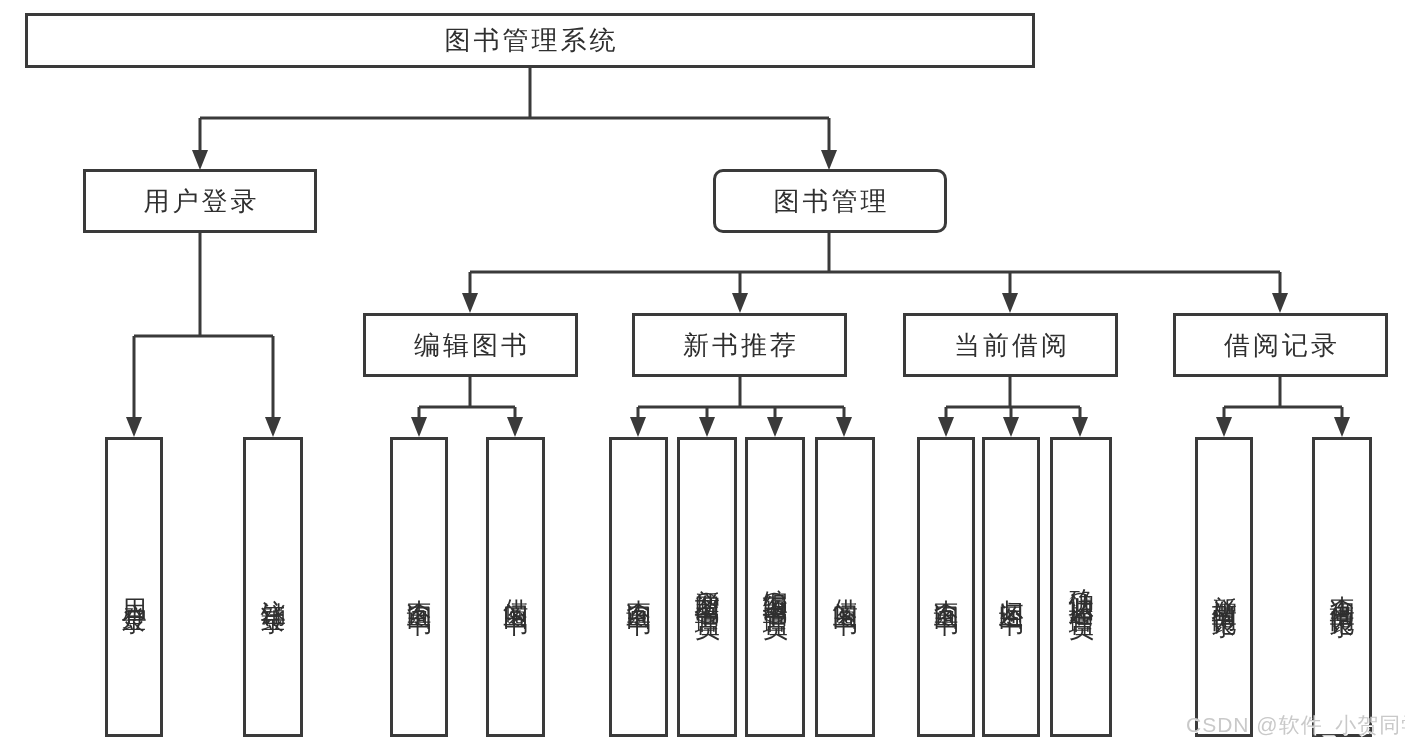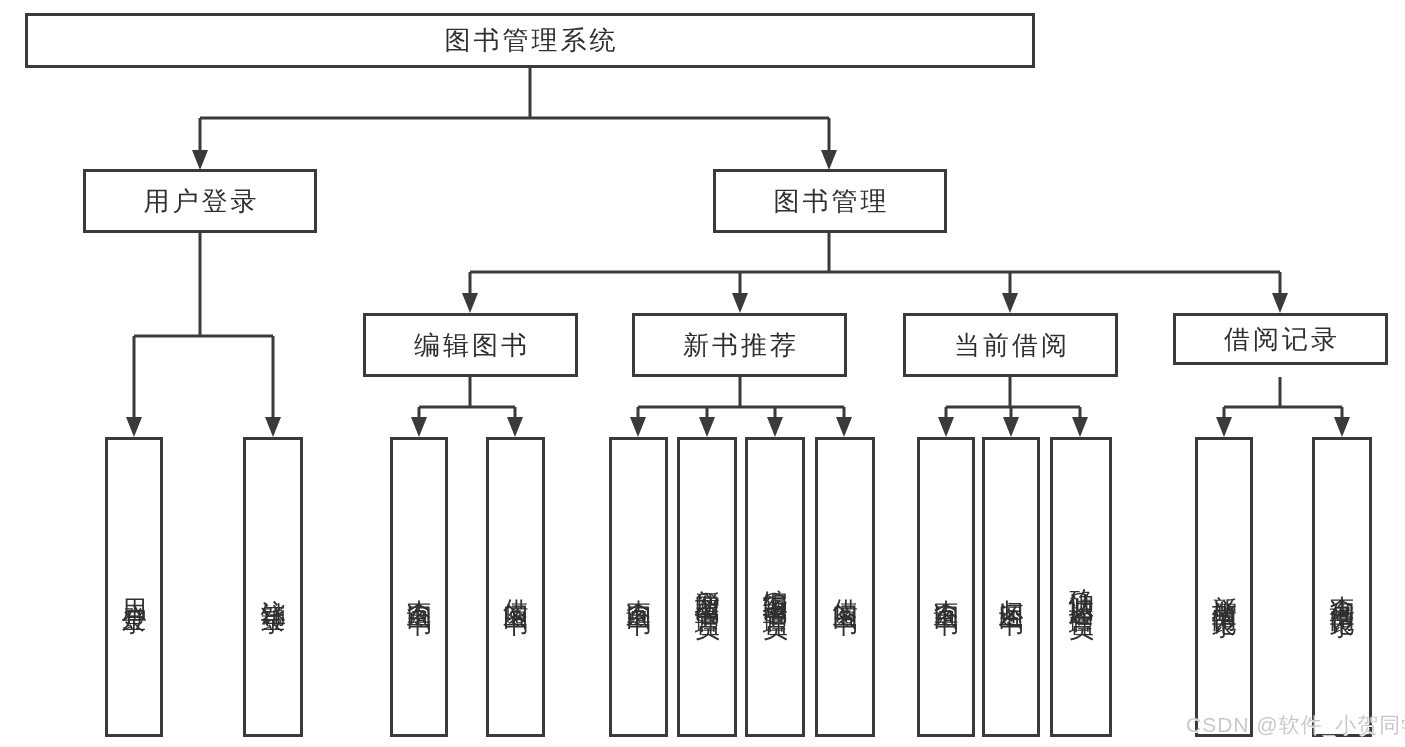--- a/index.html
+++ b/index.html
@@ -98,34 +98,34 @@
     </g>
   </svg>
 
   <div class="node" style="left:25px; top:13px; width:1010px; height:55px;">
     <span>图书管理系统</span>
   </div>
 
   <div class="node" style="left:83px; top:169px; width:234px; height:64px;">
     <span>用户登录</span>
   </div>
-  <div class="node" style="left:713px; top:169px; width:234px; height:64px;">
+  <div class="node" style="left:713px; top:169px; width:234px; height:64px;border-radius:10px;">
     <span>图书管理</span>
   </div>
 
   <div class="node" style="left:363px; top:313px; width:215px; height:64px;">
     <span>编辑图书</span>
   </div>
   <div class="node" style="left:632px; top:313px; width:215px; height:64px;">
     <span>新书推荐</span>
   </div>
   <div class="node" style="left:903px; top:313px; width:215px; height:64px;">
     <span>当前借阅</span>
   </div>
-  <div class="node" style="left:1173px; top:313px; width:215px; height:52px;">
+  <div class="node" style="left:1173px; top:313px; width:215px; height:64px;">
     <span>借阅记录</span>
   </div>
 
   <div class="node leaf" style="left:105px; top:437px; width:58px; height:300px;">
     <span class="vtext">用户登录</span>
   </div>
   <div class="node leaf" style="left:243px; top:437px; width:60px; height:300px;">
     <span class="vtext">注销登录</span>
   </div>
 

